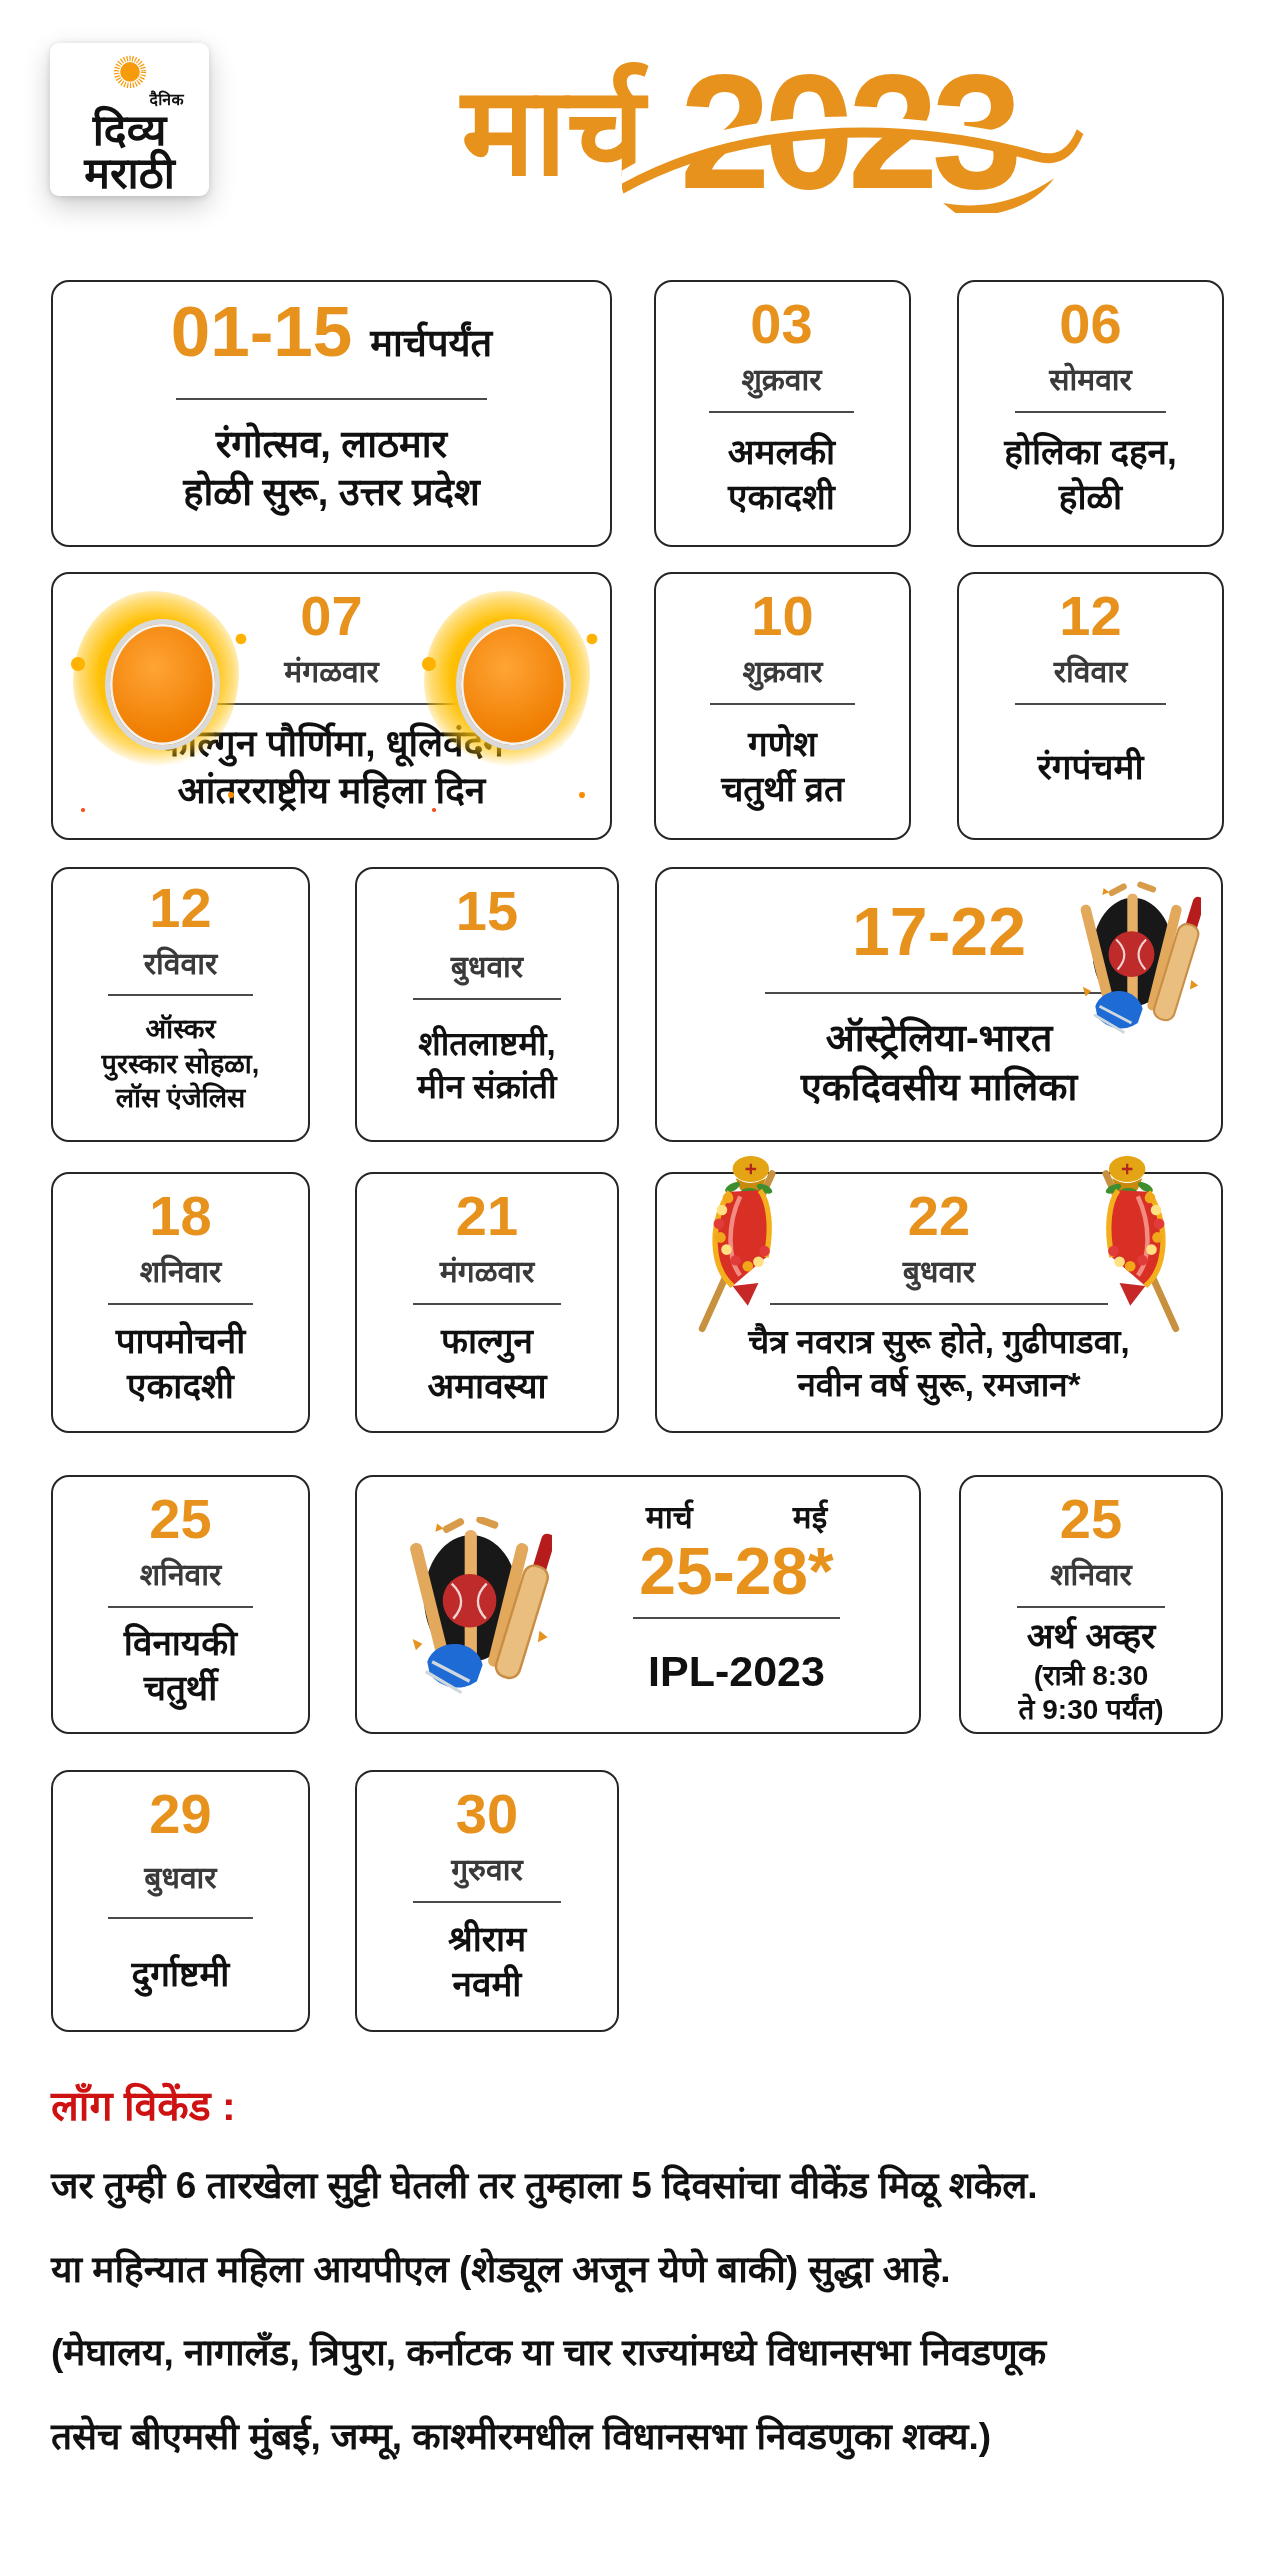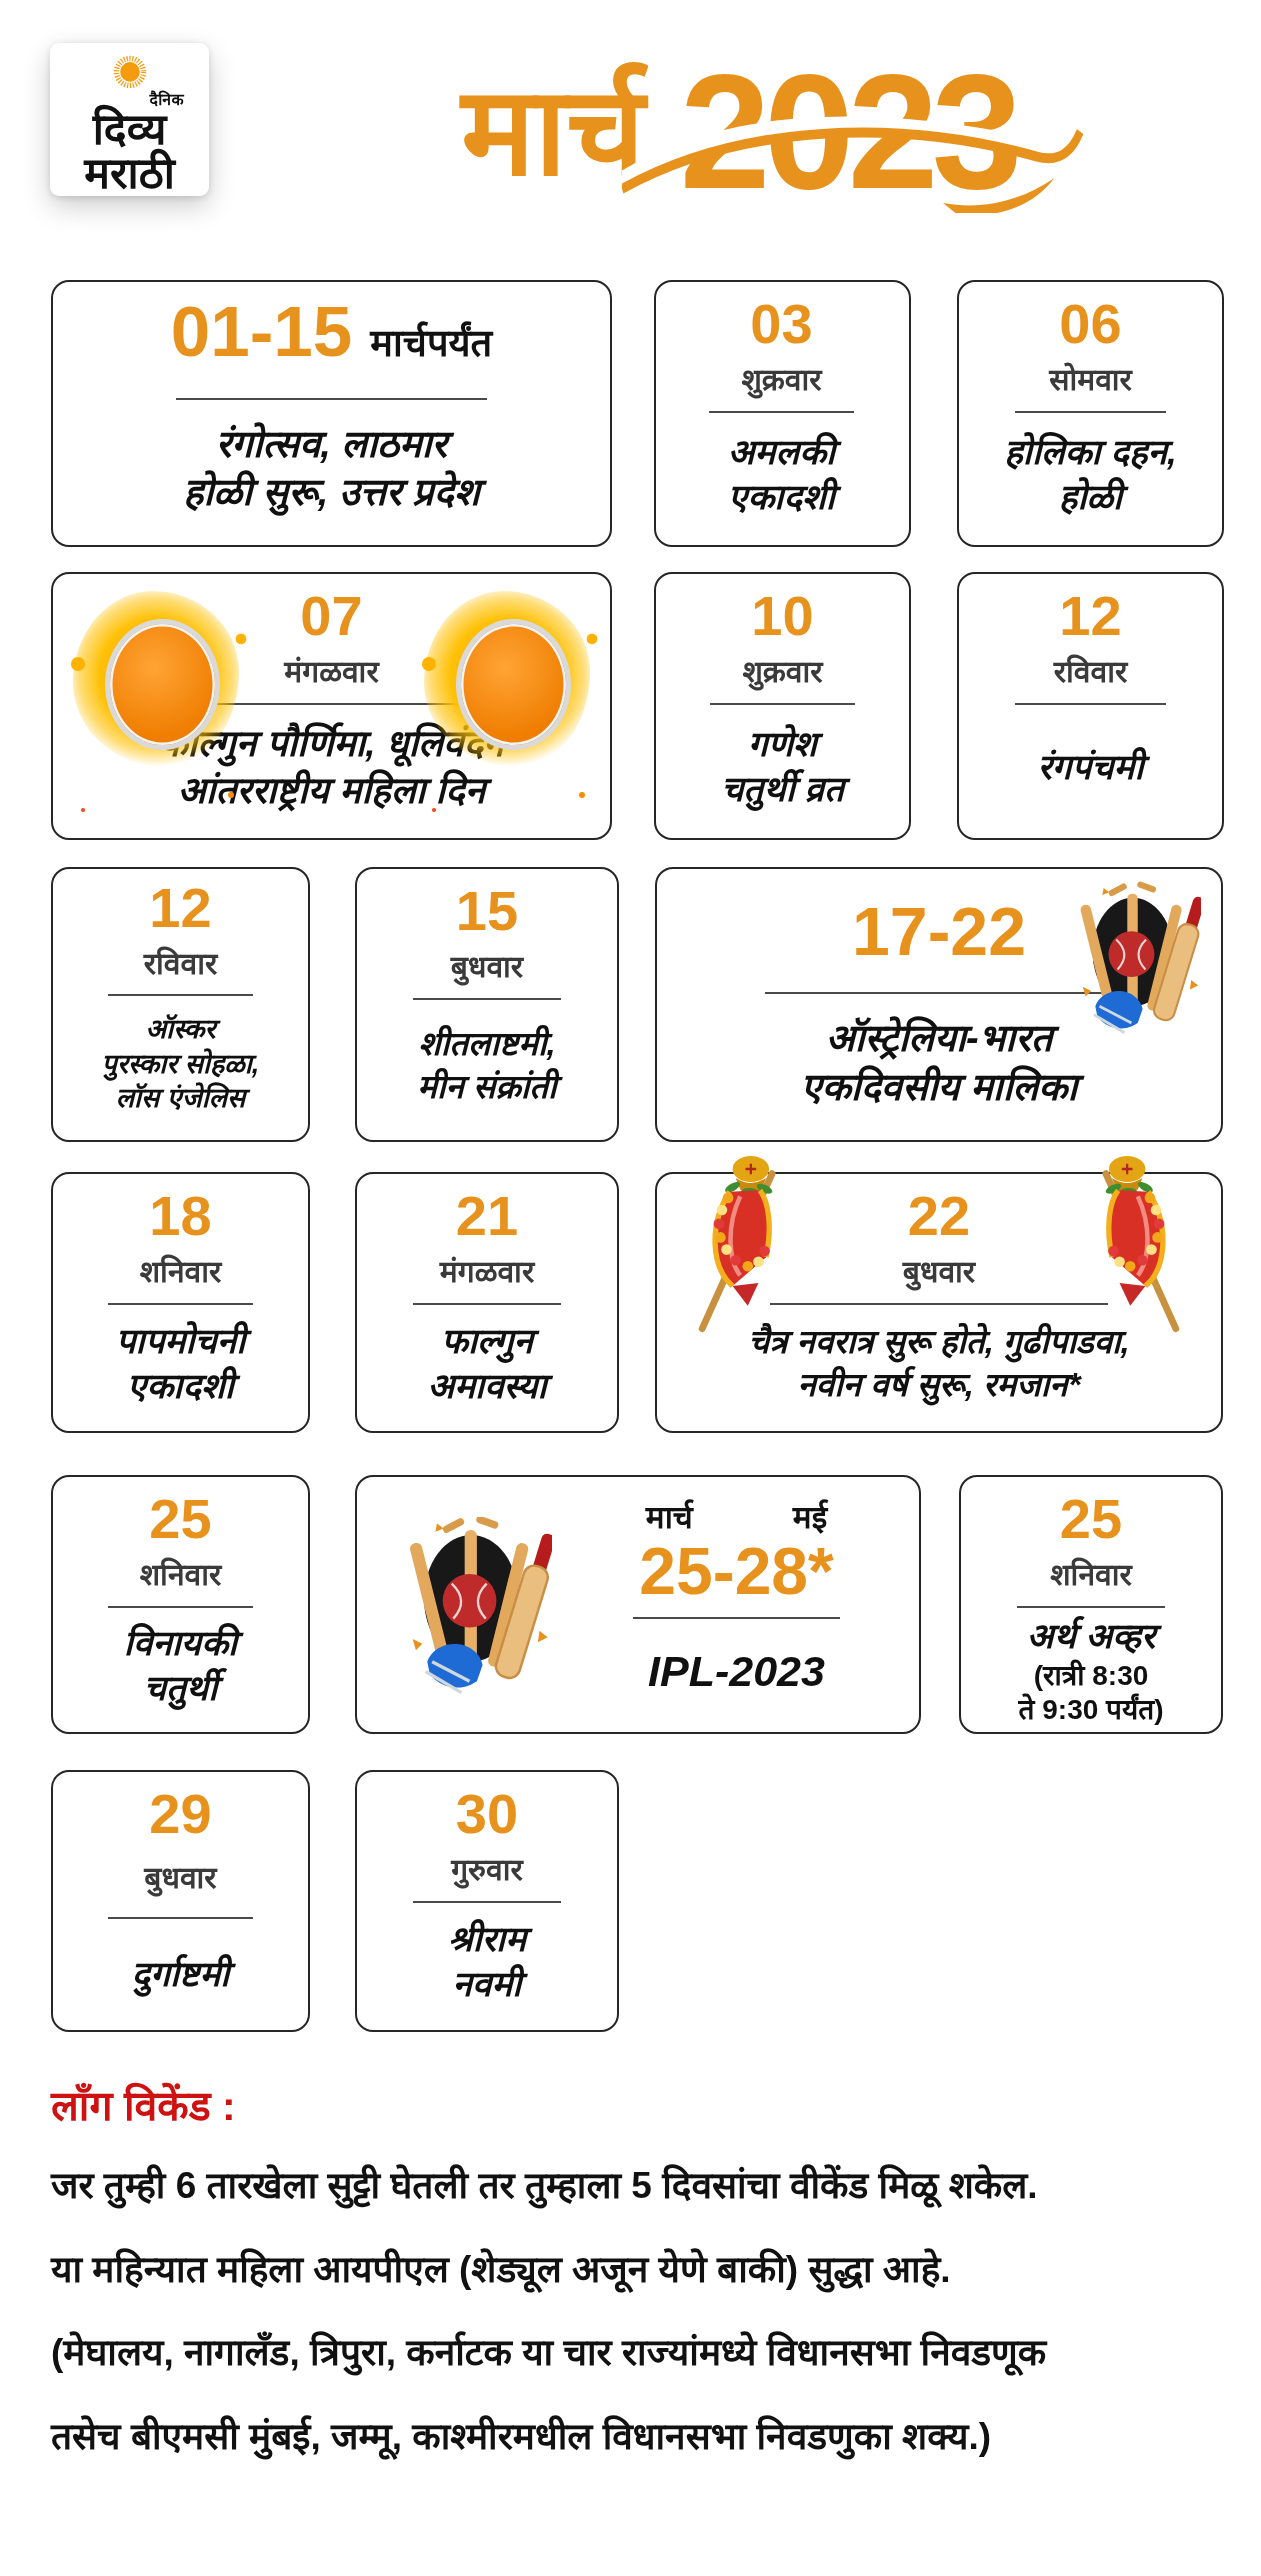--- a/index.html
+++ b/index.html
@@ -15,21 +15,21 @@
     font-family:"Liberation Sans","DejaVu Sans",sans-serif;color:var(--ink);
   }
   
   .logo{
     position:absolute;left:50px;top:43px;width:159px;height:153px;background:#fff;
     border-radius:9px;box-shadow:0 10px 28px rgba(0,0,0,.20), 0 1.7px 6.6px rgba(0,0,0,.12);
     display:flex;flex-direction:column;align-items:center;padding-top:8.3px;box-sizing:border-box;
   }
   .logo .sun{margin-top:1.7px;}
   .logo-dainik{font-size:15.8px;font-weight:700;color:#111;align-self:flex-end;margin:-5px 25px 0 0;letter-spacing:0.4px;}
-  .logo-l1{font-size:43px;font-weight:800;line-height:.95;color:#111;font-family:Liberation Serif, serif;}
+  .logo-l1{font-size:43px;font-weight:800;line-height:.95;color:#111;}
   .logo-l2{font-size:43px;font-weight:800;line-height:1.05;color:#111;}
   .title{
     position:absolute;left:249px;top:31.5px;width:979px;height:199px;
     display:flex;align-items:center;justify-content:center;gap:35px;
   }
   .title-month{font-size:123px;font-weight:800;color:var(--orange);line-height:1;}
   .year-wrap{position:relative;display:inline-block;}
   .title-year{font-size:163px;font-weight:800;color:var(--orange);letter-spacing:-6.6px;line-height:1;}
   .swoosh{position:absolute;left:-58px;bottom:0px;width:calc(100% + 133px);height:141px;pointer-events:none;}
   
@@ -40,21 +40,21 @@
   }
   .date{color:var(--orange);font-weight:800;font-size:56px;line-height:1.05;}
   .date-line{display:flex;align-items:baseline;gap:18px;justify-content:center;}
   .date-suffix{color:#111;font-weight:800;font-size:38px;}
   .date-suffix:empty{display:none;}
   .day{color:var(--muted);font-size:30px;font-weight:700;margin-top:4px;}
   .day:empty{display:none;}
   .divider{width:62%;border-top:2.5px solid #4A4A4A;margin:11.6px auto 5px;}
   .event{
     color:var(--ink);font-weight:800;font-size:35px;line-height:1.28;white-space:pre-line;
-    flex:1;display:flex;align-items:center;justify-content:center;font-style:italic;
+    flex:1;display:flex;align-items:center;justify-content:center;
   }
   .event-note{color:var(--ink);font-weight:800;font-size:28px;line-height:1.2;white-space:pre-line;margin-bottom:6.6px;}
   
   .c1{left:51px;top:280px;width:561px;height:267px;}
   .c1 .date{font-size:71px;}
   .c1 .divider{margin-top:28px;width:58%;}
   .c1 .event{font-size:38px;}
   .c2{left:654px;top:280px;width:257px;height:267px;padding-left:8px;}
   .c3{left:957px;top:280px;width:267px;height:267px;}
   

